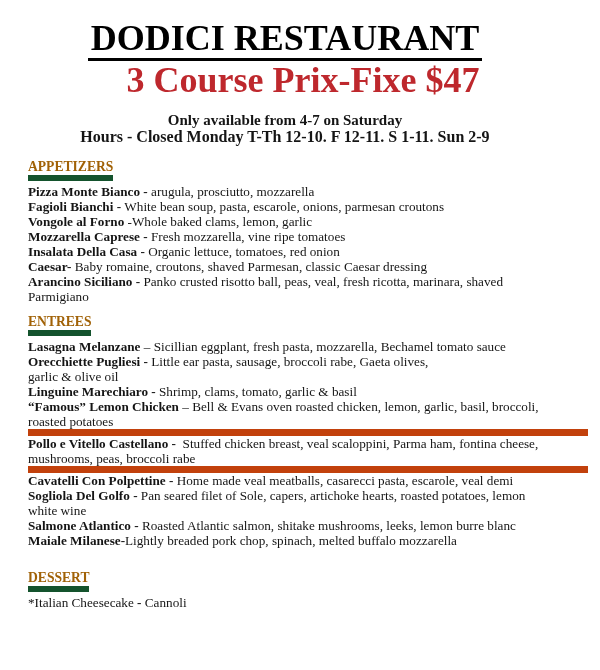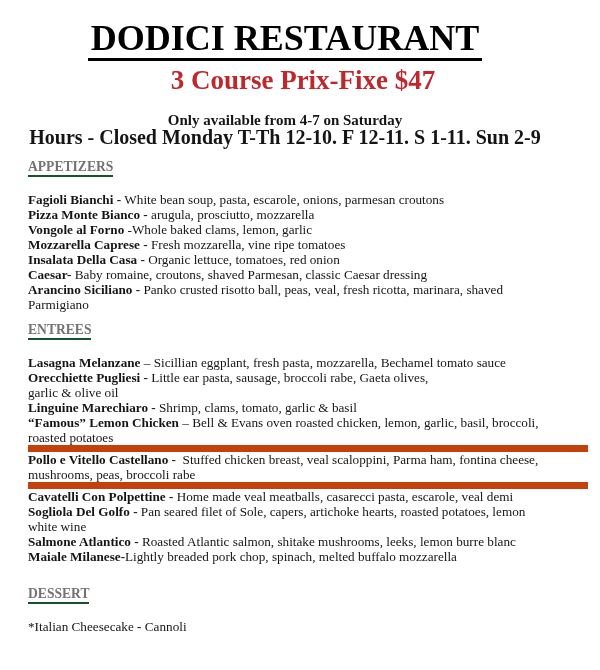--- a/index.html
+++ b/index.html
@@ -8,30 +8,30 @@
     font-family:"Liberation Serif", serif;color:#151515;
   }
   .page{width:600px;height:650px;}
 
   
   .doc-header{margin:0 58px 0 28px;text-align:center;padding-top:20px;}
   .title-line{font-weight:bold;font-size:36px;line-height:1.0;color:#000;white-space:nowrap;}
   .title-line .u{display:inline-block;border-bottom:3px solid #000;padding:0 3px 2px 3px;}
   .title-line.line2{margin-top:3px;}
   .sup{font-size:0.55em;position:relative;top:-0.48em;}
-  .prix{font-weight:bold;font-size:27px;line-height:30px;color:#BE282D;margin-top:4px;position:relative;left:18px;white-space:nowrap;}
+  .prix{font-weight:bold;font-size:36px;line-height:30px;color:#BE282D;margin-top:4px;position:relative;left:18px;white-space:nowrap;}
   .avail{font-weight:bold;font-size:15px;line-height:18px;margin-top:16px;}
-  .hours{font-weight:bold;font-size:20px;line-height:16px;}
+  .hours{font-weight:bold;font-size:16px;line-height:16px;}
 
   
   .menu-body{margin:0 12px 0 28px;}
   h2{
-    font-size:13.6px;line-height:16px;margin:0 0 15px 0;
-    color:#737373;font-weight:bold;
-    display:table;border-bottom:2px solid #14532d;padding-bottom:0;
+    font-size:13.6px;line-height:16px;margin:0 0 3px 0;
+    color:#a16207;font-weight:bold;
+    display:table;border-bottom:6px solid #14532d;padding-bottom:0;
   }
   .sec-appetizers h2{margin-top:14px;}
   .sec-entrees h2{margin-top:10px;}
   .sec-dessert h2{margin-top:22px;}
   .menu-item{
     font-size:13.2px;line-height:15px;white-space:pre-wrap;
   }
   .menu-item b{font-weight:bold;}
   .menu-item.divider{border-bottom:7px solid #c2410c;}
 </style>
@@ -48,23 +48,23 @@
     <div class="avail">Only available from 4-7 on Saturday</div>
     <div class="hours">Hours - Closed Monday T-Th 12-10. F 12-11. S 1-11. Sun 2-9</div>
   </header>
 
   <main class="menu-body">
 
     <section class="sec-appetizers">
       <h2>APPETIZERS</h2>
       <div>
 
+          <div class="menu-item"><b>Pizza Monte Bianco - </b><span>arugula, prosciutto, mozzarella</span></div>
+
           <div class="menu-item"><b>Fagioli Bianchi - </b><span>White bean soup, pasta, escarole, onions, parmesan croutons</span></div>
-
-          <div class="menu-item"><b>Pizza Monte Bianco - </b><span>arugula, prosciutto, mozzarella</span></div>
 
           <div class="menu-item"><b>Vongole al Forno </b><span>-Whole baked clams, lemon, garlic</span></div>
 
           <div class="menu-item"><b>Mozzarella Caprese - </b><span>Fresh mozzarella, vine ripe tomatoes</span></div>
 
           <div class="menu-item"><b>Insalata Della Casa - </b><span>Organic lettuce, tomatoes, red onion</span></div>
 
           <div class="menu-item"><b>Caesar- </b><span>Baby romaine, croutons, shaved Parmesan, classic Caesar dressing</span></div>
 
           <div class="menu-item"><b>Arancino Siciliano - </b><span>Panko crusted risotto ball, peas, veal, fresh ricotta, marinara, shaved

